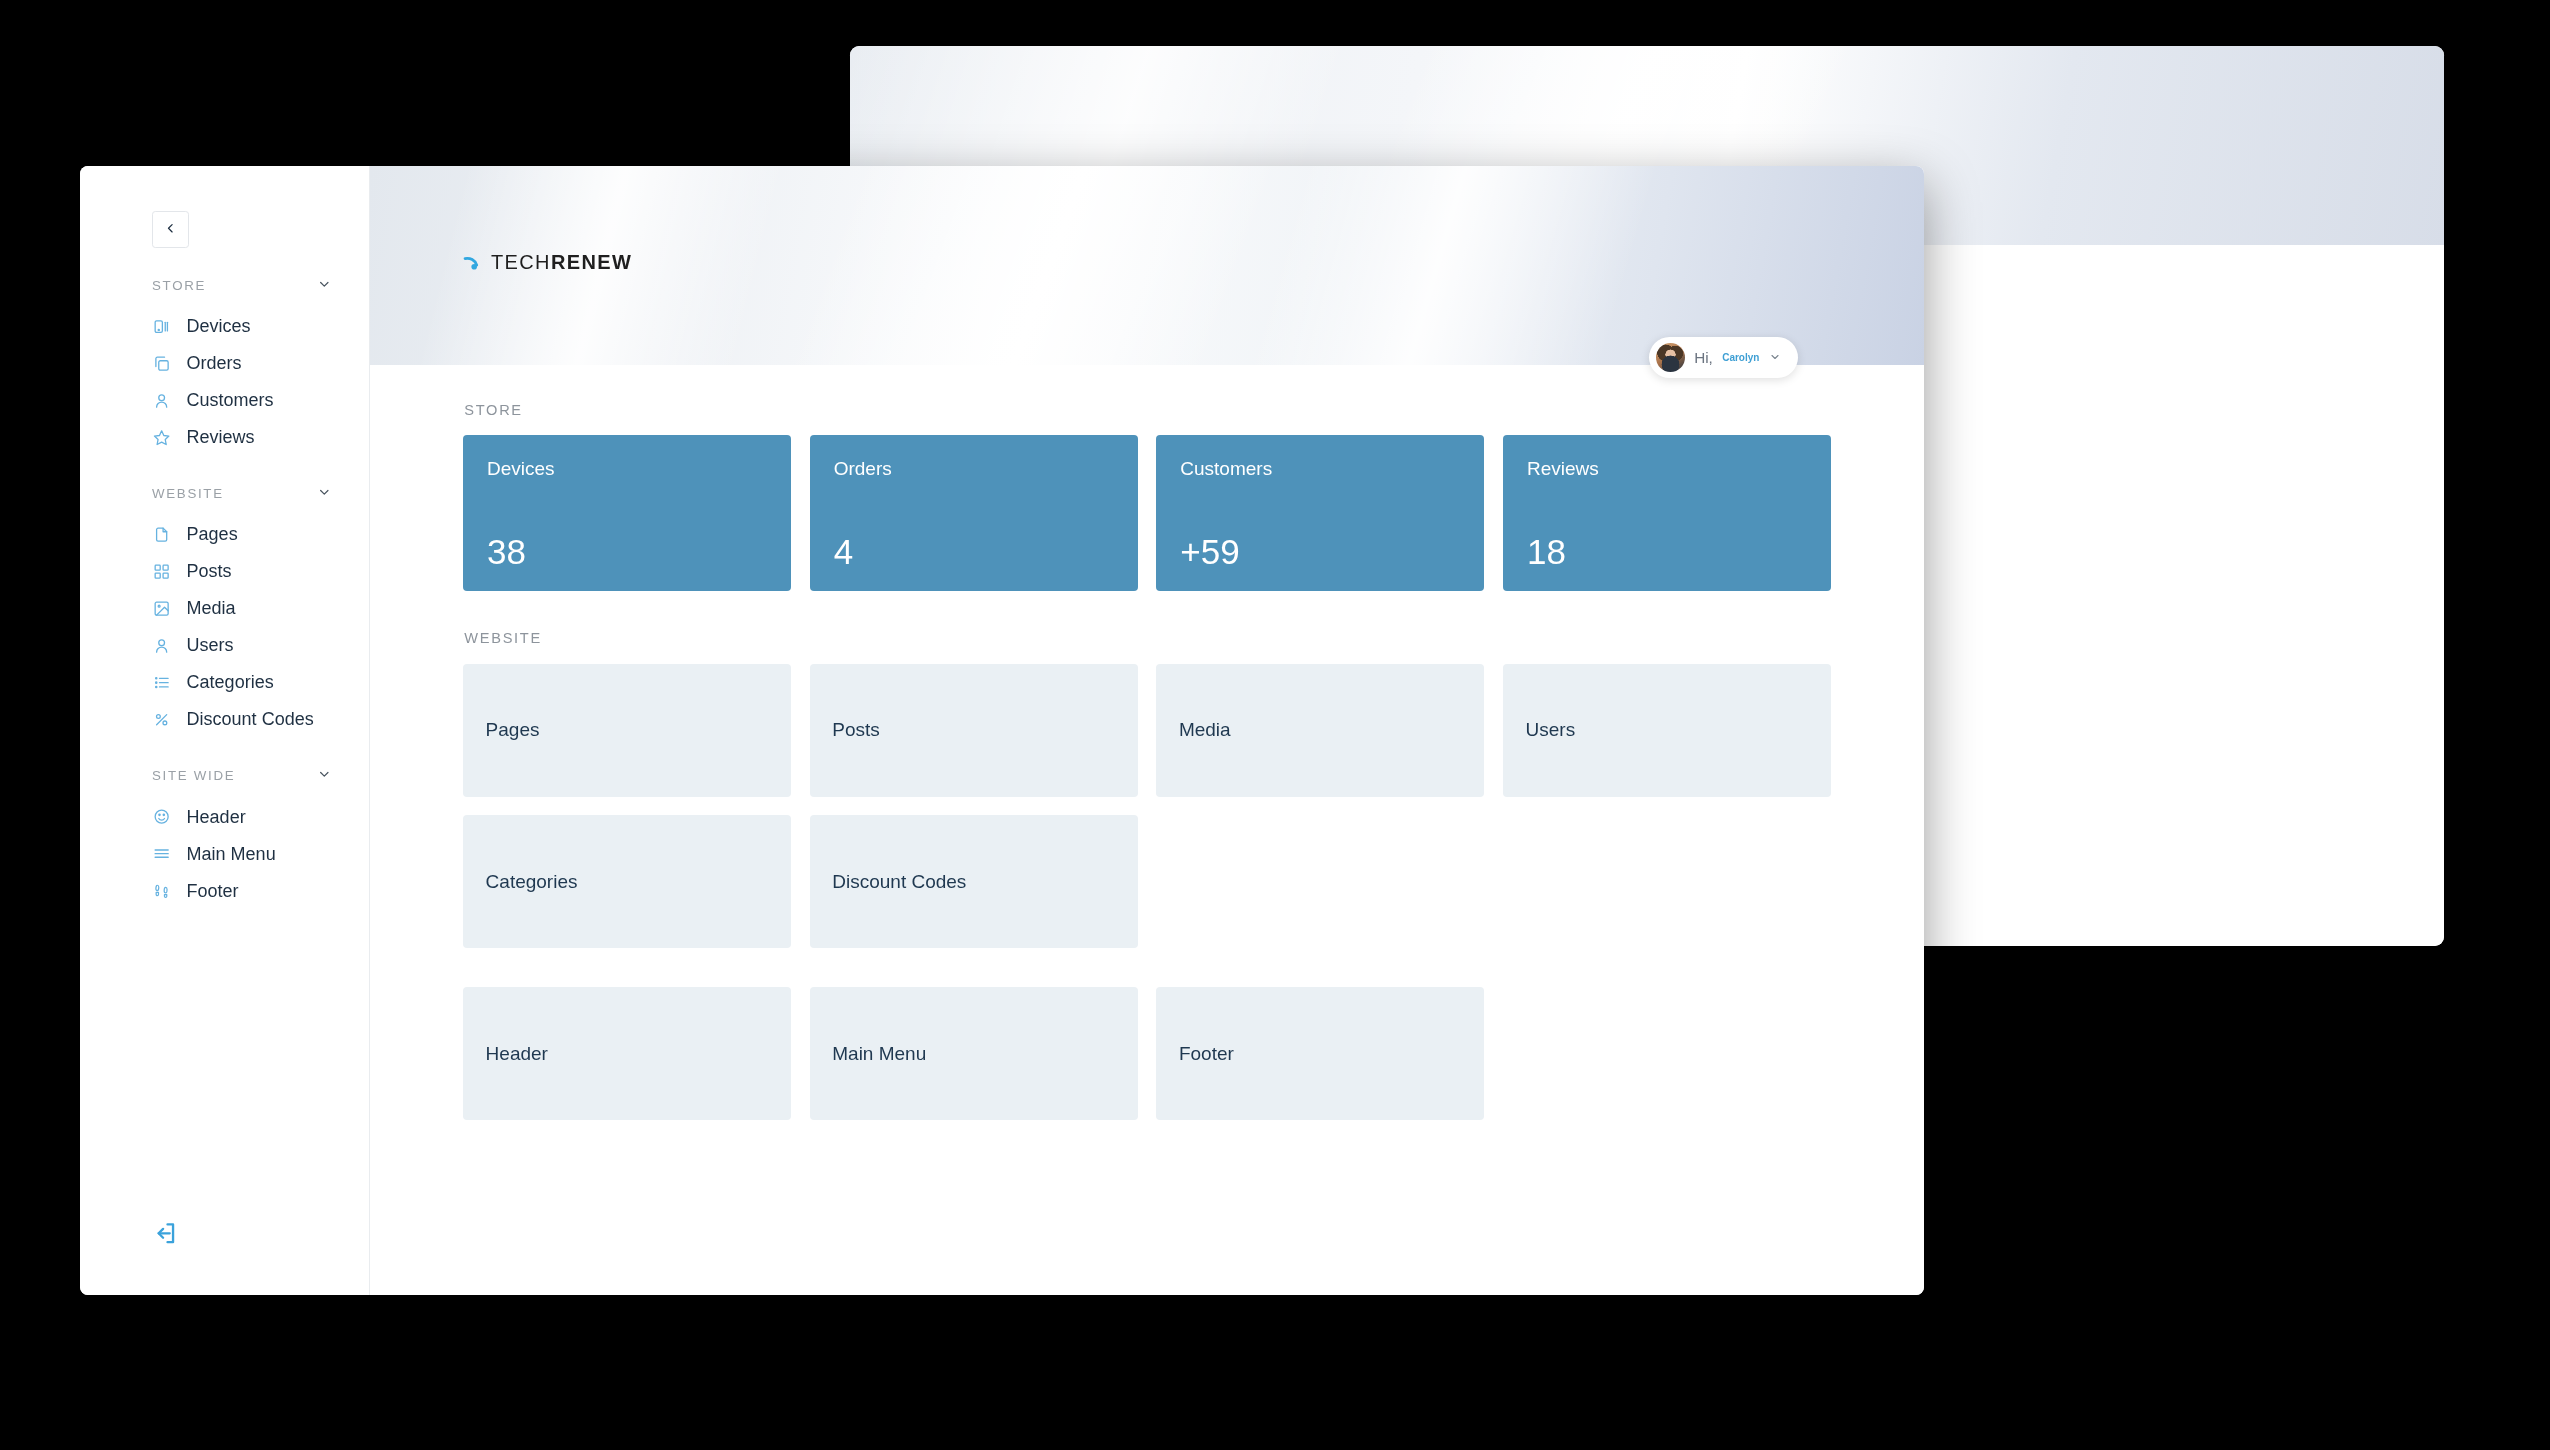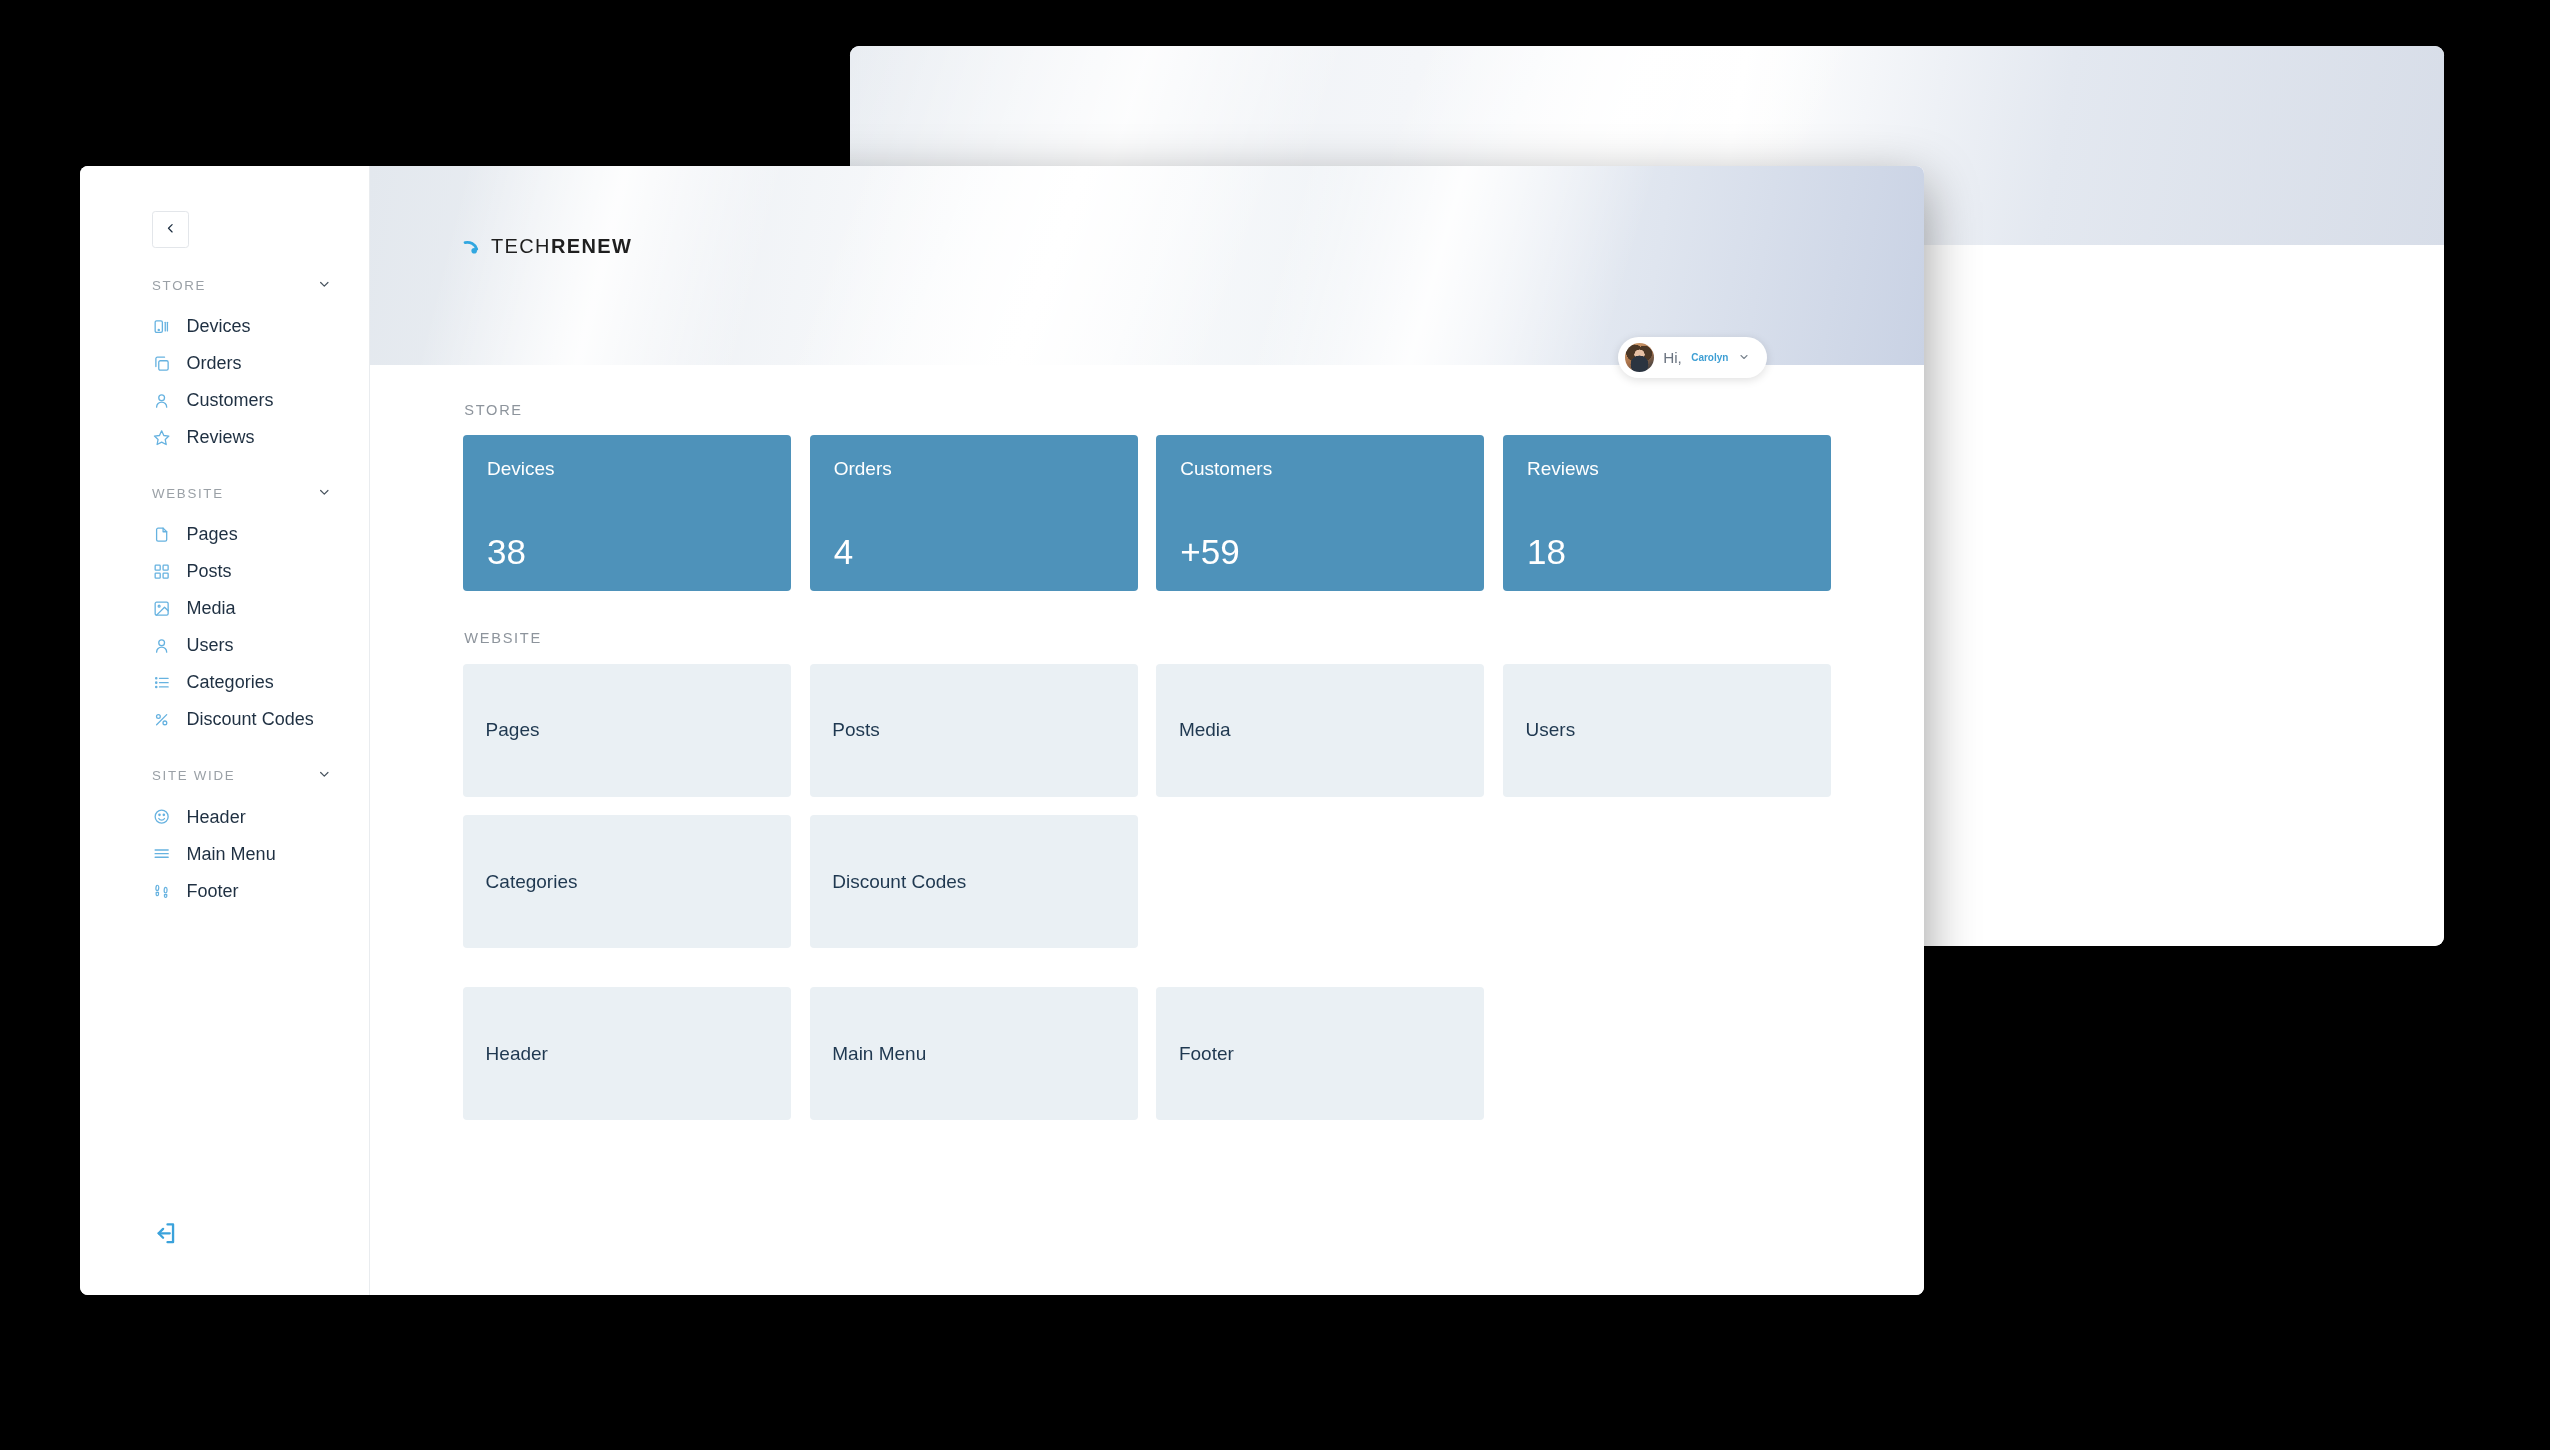--- a/index.html
+++ b/index.html
@@ -122,30 +122,30 @@
   .main { flex:1; position:relative; background:#fff; overflow:hidden; }
   .hero {
     height: 199px; position:relative;
     background:
       linear-gradient(104deg, rgba(255,255,255,0) 6%, rgba(255,255,255,0.9) 16%, rgba(255,255,255,0) 26%),
       linear-gradient(110deg, rgba(255,255,255,0) 30%, rgba(255,255,255,1) 44%, rgba(255,255,255,0) 56%),
       linear-gradient(106deg, rgba(255,255,255,0) 58%, rgba(255,255,255,0.92) 68%, rgba(255,255,255,0) 80%),
       linear-gradient(100deg, #e3e8ee 0%, #eef1f5 20%, #fbfcfd 42%, #f2f5f8 60%, #dfe5ef 82%, #c9d2e4 100%);
   }
   .hero-logo {
-    position:absolute; left: 93px; top: 69px;
+    position:absolute; left: 93px; top: 85px;
     display:flex; align-items:center; gap: 10.6px;
   }
   .hero-logo .mark { width: 17.3px; height: 17.3px; }
   .hero-logo .wordmark {
     font-size: 20px; letter-spacing: 1.4px; color:#1f1f1f; font-weight:400;
   }
   .hero-logo .wordmark b { font-weight: 700; }
   .user-pill {
-    position:absolute; right: 157px; top: 191px;
+    position:absolute; right: 126px; top: 191px;
     height: 41px; padding: 0 17.3px 0 6.6px;
     background:#fff; border-radius: 22.6px;
     box-shadow: 0 2px 9.3px rgba(0,0,0,0.13);
     display:flex; align-items:center; gap: 9.3px;
     transform: translateY(-20px);
   }
   .avatar {
     width: 29px; height: 29px; border-radius:50%;
     background:
       radial-gradient(circle at 50% 74%, #2b3440 0 34%, rgba(0,0,0,0) 35%),

